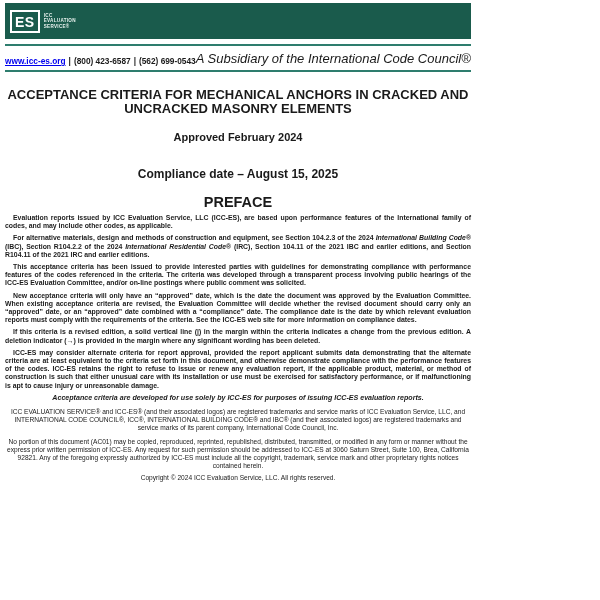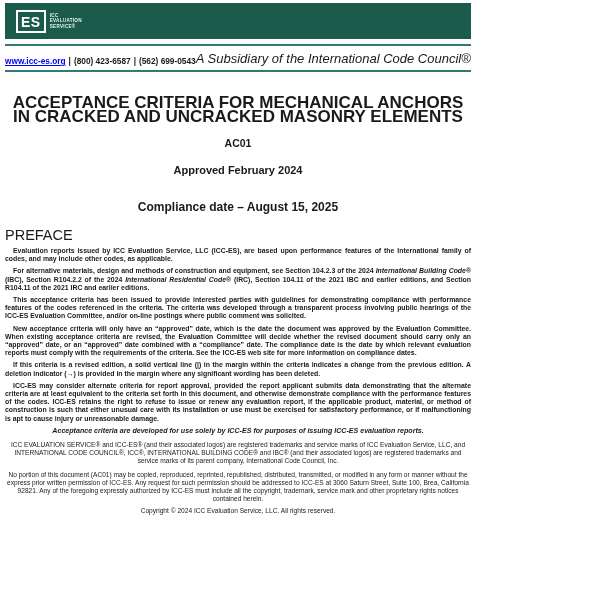--- a/index.html
+++ b/index.html
@@ -4,43 +4,43 @@
 <style>
   * { margin:0; padding:0; box-sizing:border-box; }
   html,body { width:600px; height:600px; background:#ffffff; }
   body { font-family:"Liberation Sans", sans-serif; color:#1a1a1a; }
   .page { position:relative; width:600px; height:600px; background:#fff; overflow:hidden; }
   .content { position:absolute; left:5px; top:3px; width:466px; }
 
   
   .banner { height:36px; background:#1a5b4c; display:flex; align-items:center; padding-left:5px; }
   .logo { display:flex; align-items:center; gap:4px; }
-  .logo-box { border:2px solid #ffffff; color:#ffffff; font-weight:700; font-size:14px; line-height:1; padding:3px 3px 2px; letter-spacing:0.5px;margin-left:6px; }
+  .logo-box { border:2px solid #ffffff; color:#ffffff; font-weight:700; font-size:14px; line-height:1; padding:3px 3px 2px; letter-spacing:0.5px; }
   .logo-text { color:#e8f2ee; font-size:4.6px; line-height:5.6px; font-weight:600; letter-spacing:0.3px; }
 
   .rule { height:2px; background:#2e7d6e; }
   .rule-top { margin-top:5px; }
 
   .contact-row { display:flex; justify-content:space-between; align-items:flex-end; padding:5px 1px 4px 0; }
   .contact-left { font-size:8.3px; font-weight:700; white-space:nowrap; }
   .link { color:#0000ee; text-decoration:underline; cursor:pointer; }
   .sep { margin:0 3px; }
   .subsidiary { font-size:13px; font-style:italic; white-space:nowrap; }
 
   
   .title-block { text-align:center; }
-  .doc-title { font-size:17px; line-height:14px; font-weight:700; margin-top:24px; }
+  .doc-title { font-size:13px; line-height:14px; font-weight:700; margin-top:16px; }
   .doc-id { font-size:10.5px; font-weight:700; margin-top:13px; }
   .approved { font-size:11px; font-weight:700; margin-top:15px; }
   .compliance { font-size:12px; font-weight:700; margin-top:24px; }
   .prev-approved { font-size:10.5px; line-height:13.5px; font-weight:400; margin-top:14px; }
   .editorial { font-size:10.5px; font-weight:400; margin-top:13px; }
 
   
-  .preface-heading { font-size:14.5px; font-weight:400; margin-top:13px; }
+  .preface-heading { font-size:14.5px; font-weight:700; text-align:center; margin-top:13px; }
   .preface p { font-size:6.9px; line-height:8.2px; font-weight:700; text-align:justify; text-indent:8px; margin-top:4px; }
   .preface p i { font-style:italic; }
   .preface p.solely { text-align:center; text-indent:0; font-style:italic; font-size:7.1px; }
 
   
   .legal p { font-size:6.6px; line-height:7.9px; font-weight:400; text-align:center; margin-top:6px; }
   .legal .copyright { margin-top:5px; }
 </style>
 </head>
 <body>
@@ -65,21 +65,20 @@
       <div class="contact-left">
         <span class="link">www.icc-es.org</span><span class="sep">|</span><span>(800) 423-6587</span><span class="sep">|</span><span>(562) 699-0543</span>
       </div>
       <div class="subsidiary">A Subsidiary of the International Code Council®</div>
     </div>
 
     <div class="rule"></div>
 
     <div class="title-block">
       <h1 class="doc-title">ACCEPTANCE CRITERIA FOR MECHANICAL ANCHORS IN CRACKED AND UNCRACKED MASONRY ELEMENTS</h1>
-      <div class="doc-id">AC01</div>
       <div class="approved">Approved February 2024</div>
       <div class="compliance">Compliance date – August 15, 2025</div>
     </div>
 
     <h2 class="preface-heading">PREFACE</h2>
 
     <div class="preface">
       <p>Evaluation reports issued by ICC Evaluation Service, LLC (ICC-ES), are based upon performance features of the International family of codes, and may include other codes, as applicable.</p>
       <p><span>For alternative materials, design and methods of construction and equipment, see Section 104.2.3 of the 2024 </span><i>International Building Code</i><span>® (IBC), Section R104.2.2 of the 2024 </span><i>International Residential Code</i><span>® (IRC), Section 104.11 of the 2021 IBC and earlier editions, and Section R104.11 of the 2021 IRC and earlier editions.</span></p>
       <p>This acceptance criteria has been issued to provide interested parties with guidelines for demonstrating compliance with performance features of the codes referenced in the criteria. The criteria was developed through a transparent process involving public hearings of the ICC-ES Evaluation Committee, and/or on-line postings where public comment was solicited.</p>

